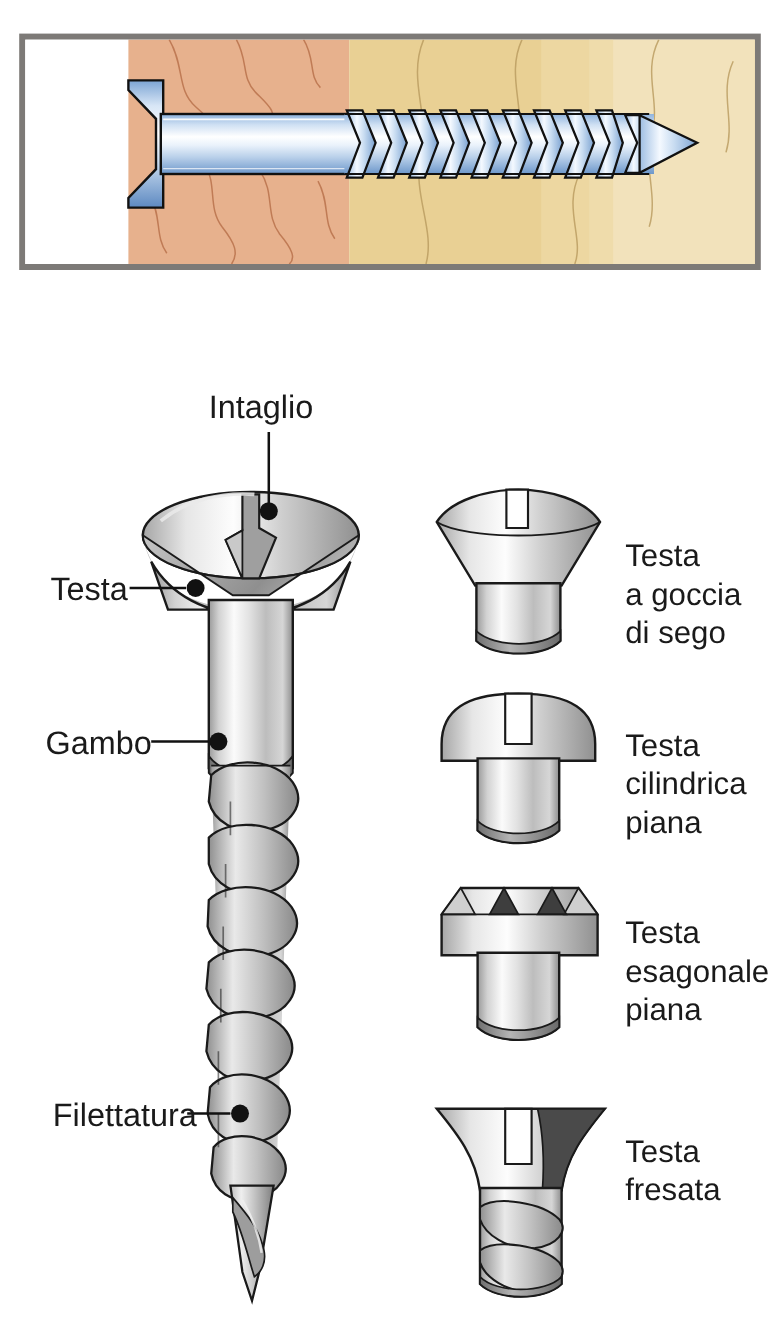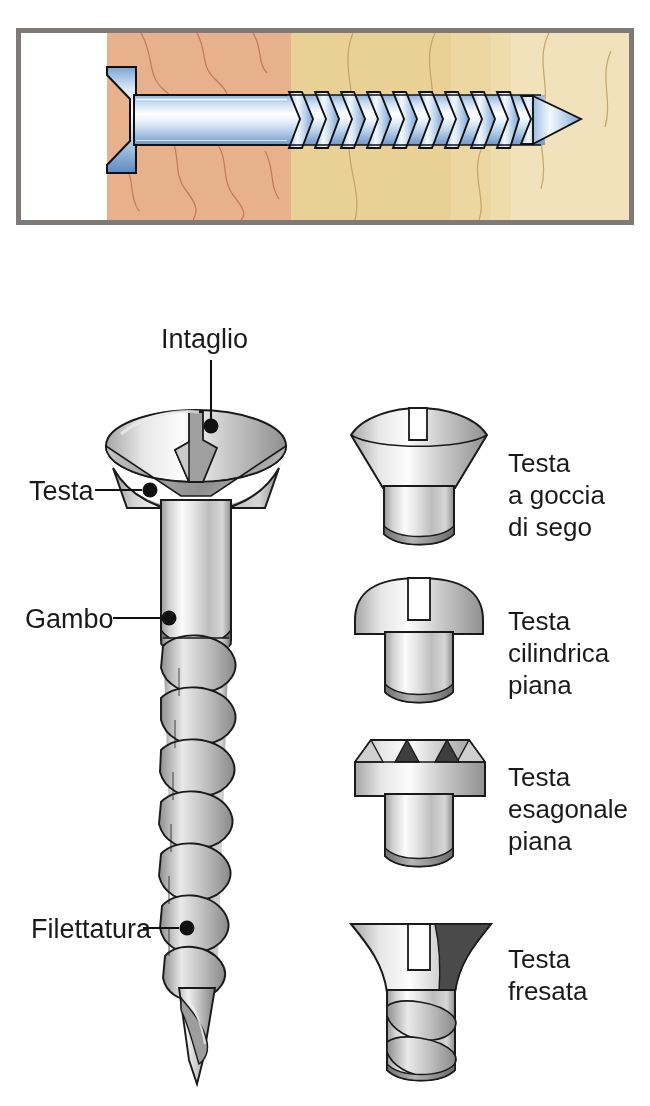--- a/index.html
+++ b/index.html
@@ -5,21 +5,21 @@
   html,body{margin:0;padding:0;background:#ffffff;}
   body{width:650px;height:1106px;position:relative;overflow:hidden;
        font-family:"Liberation Sans","DejaVu Sans",sans-serif;color:#1a1a1a;}
 
   
   #xsection{position:absolute;left:16px;top:28px;width:618px;height:197px;
             box-sizing:border-box;border:5px solid #7d7a77;background:#ffffff;}
   #xsection svg{display:block;width:100%;height:100%;}
 
   
-  #diagram{position:absolute;left:3px;top:300px;width:540px;height:806px;}
+  #diagram{position:absolute;left:16px;top:300px;width:540px;height:806px;}
   #diagram svg{display:block;width:650px;height:806px;}
 
   .lbl{font-family:"Liberation Sans","DejaVu Sans",sans-serif;
        fill:#1a1a1a;font-size:27px;}
   .lbl-r{font-size:26px;}
   .lead{stroke:#111;stroke-width:2.1;fill:none;}
   .dot{fill:#111;}
 </style>
 </head>
 <body>

